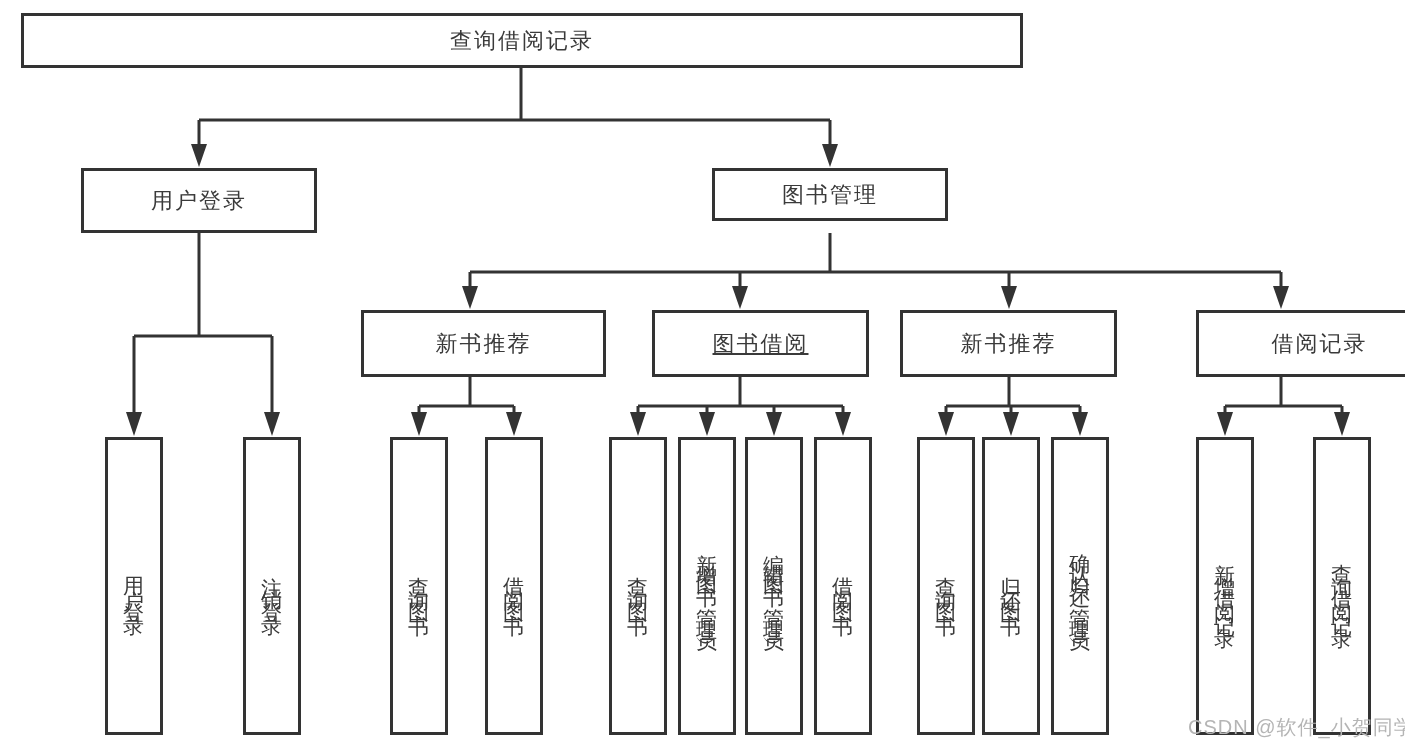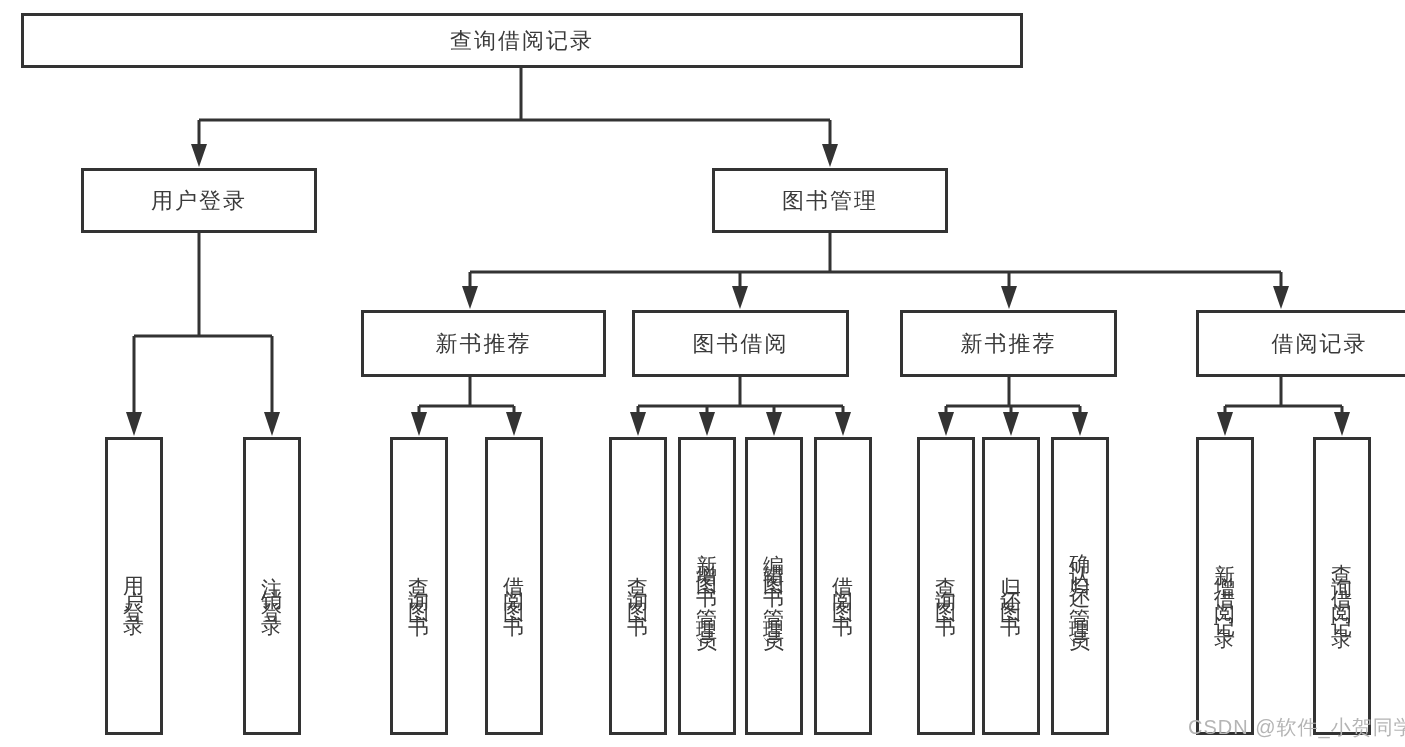--- a/index.html
+++ b/index.html
@@ -93,28 +93,28 @@
     </g>
   </svg>
 
   <div class="node" style="left:21px;top:13px;width:1002px;height:55px;">
     <span class="hlabel">查询借阅记录</span>
   </div>
 
   <div class="node" style="left:81px;top:168px;width:236px;height:65px;">
     <span class="hlabel">用户登录</span>
   </div>
-  <div class="node" style="left:712px;top:168px;width:236px;height:65px;text-align:right;">
+  <div class="node" style="left:712px;top:168px;width:236px;height:53px;text-align:right;">
     <span class="hlabel">图书管理</span>
   </div>
 
   <div class="node" style="left:361px;top:310px;width:245px;height:67px;">
     <span class="hlabel">新书推荐</span>
   </div>
-  <div class="node" style="left:632px;top:310px;width:217px;height:67px;">
+  <div class="node" style="left:652px;top:310px;width:217px;height:67px;text-decoration:underline;">
     <span class="hlabel">图书借阅</span>
   </div>
   <div class="node" style="left:900px;top:310px;width:217px;height:67px;">
     <span class="hlabel">新书推荐</span>
   </div>
   <div class="node" style="left:1196px;top:310px;width:247px;height:67px;">
     <span class="hlabel">借阅记录</span>
   </div>
 
   <div class="node" style="left:105px;top:437px;width:58px;height:298px;">

